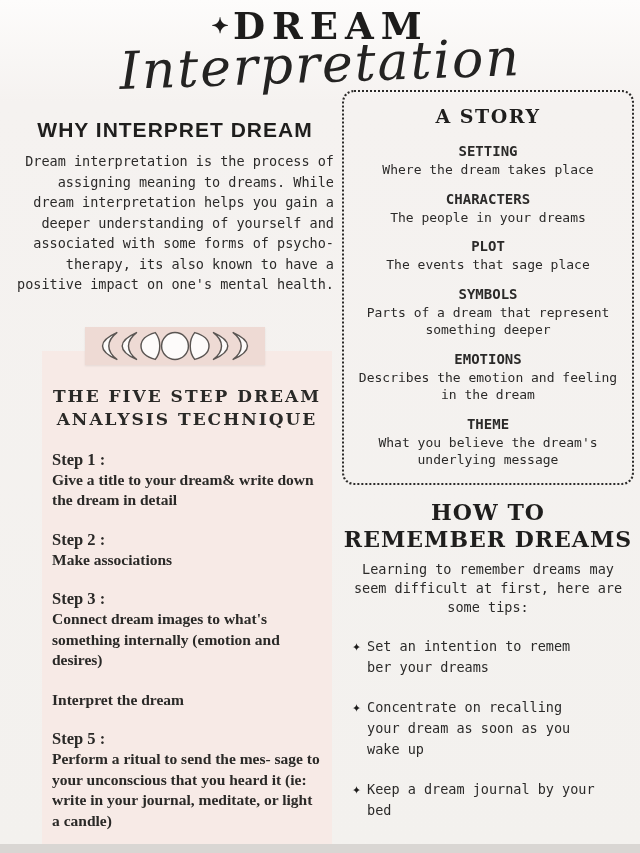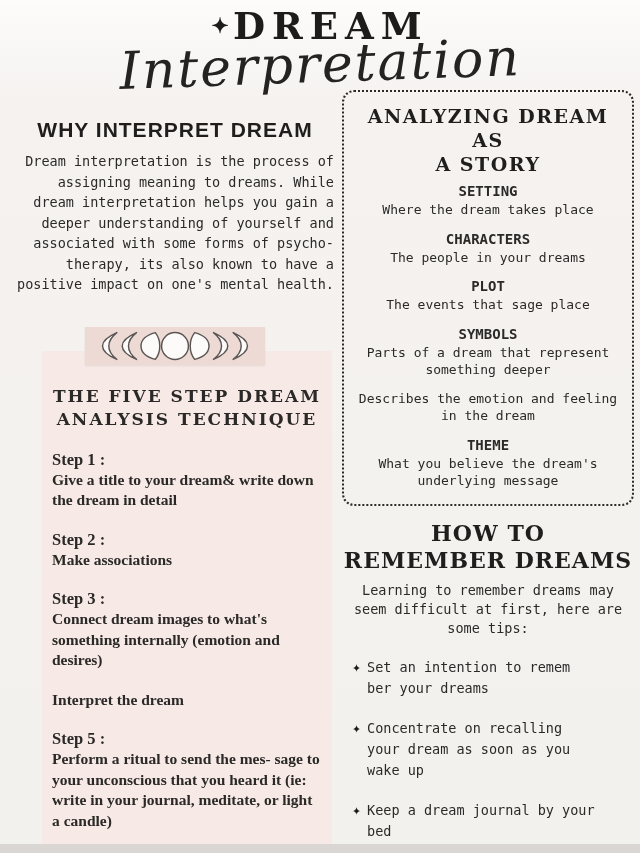--- a/index.html
+++ b/index.html
@@ -219,41 +219,41 @@
             <path d="M 160 4 Q 176 11 176 19 Q 176 27 160 34 Q 169 27 169 19 Q 169 11 160 4 Z"></path>
           </g>
         </svg>
       </div>
     </div>
   </div>
 
   <div class="right-col">
     <div class="story-box">
       <div class="story-heading">
-        <div>ANALYZING DREAM AS</div>
         <div>A STORY</div>
       </div>
 
-      <div class="story-item" style="margin-top:6px;">
+      <div class="story-item" style="margin-top:14px;">
         <div class="story-label">SETTING</div>
         <div class="story-desc">Where the dream takes place</div>
       </div>
       <div class="story-item">
         <div class="story-label">CHARACTERS</div>
         <div class="story-desc">The people in your dreams</div>
       </div>
       <div class="story-item">
         <div class="story-label">PLOT</div>
         <div class="story-desc">The events that sage place</div>
       </div>
       <div class="story-item">
         <div class="story-label">SYMBOLS</div>
         <div class="story-desc">Parts of a dream that represent something deeper</div>
       </div>
       <div class="story-item">
+        <div class="story-label">EMOTIONS</div>
         <div class="story-desc">Describes the emotion and feeling in the dream</div>
       </div>
       <div class="story-item">
         <div class="story-label">THEME</div>
         <div class="story-desc">What you believe the dream's underlying message</div>
       </div>
     </div>
 
     <div class="remember-heading">
       <div>HOW TO</div>

